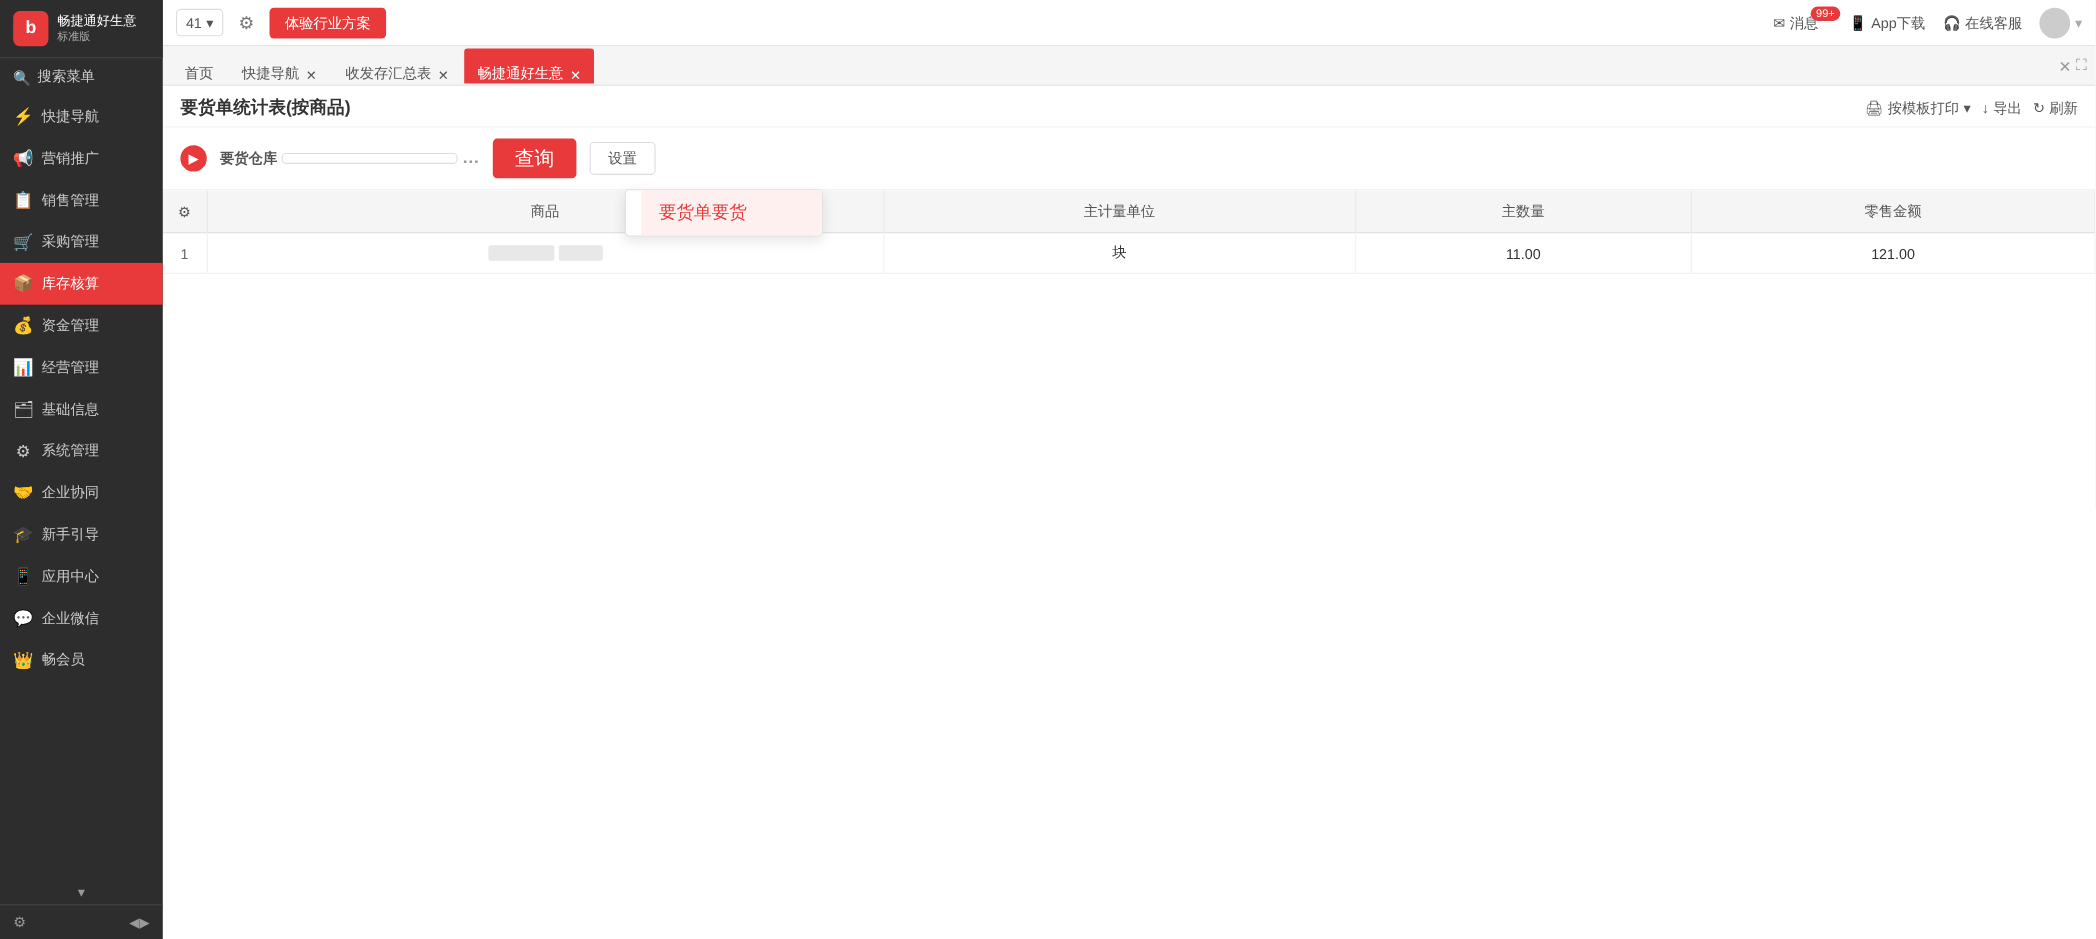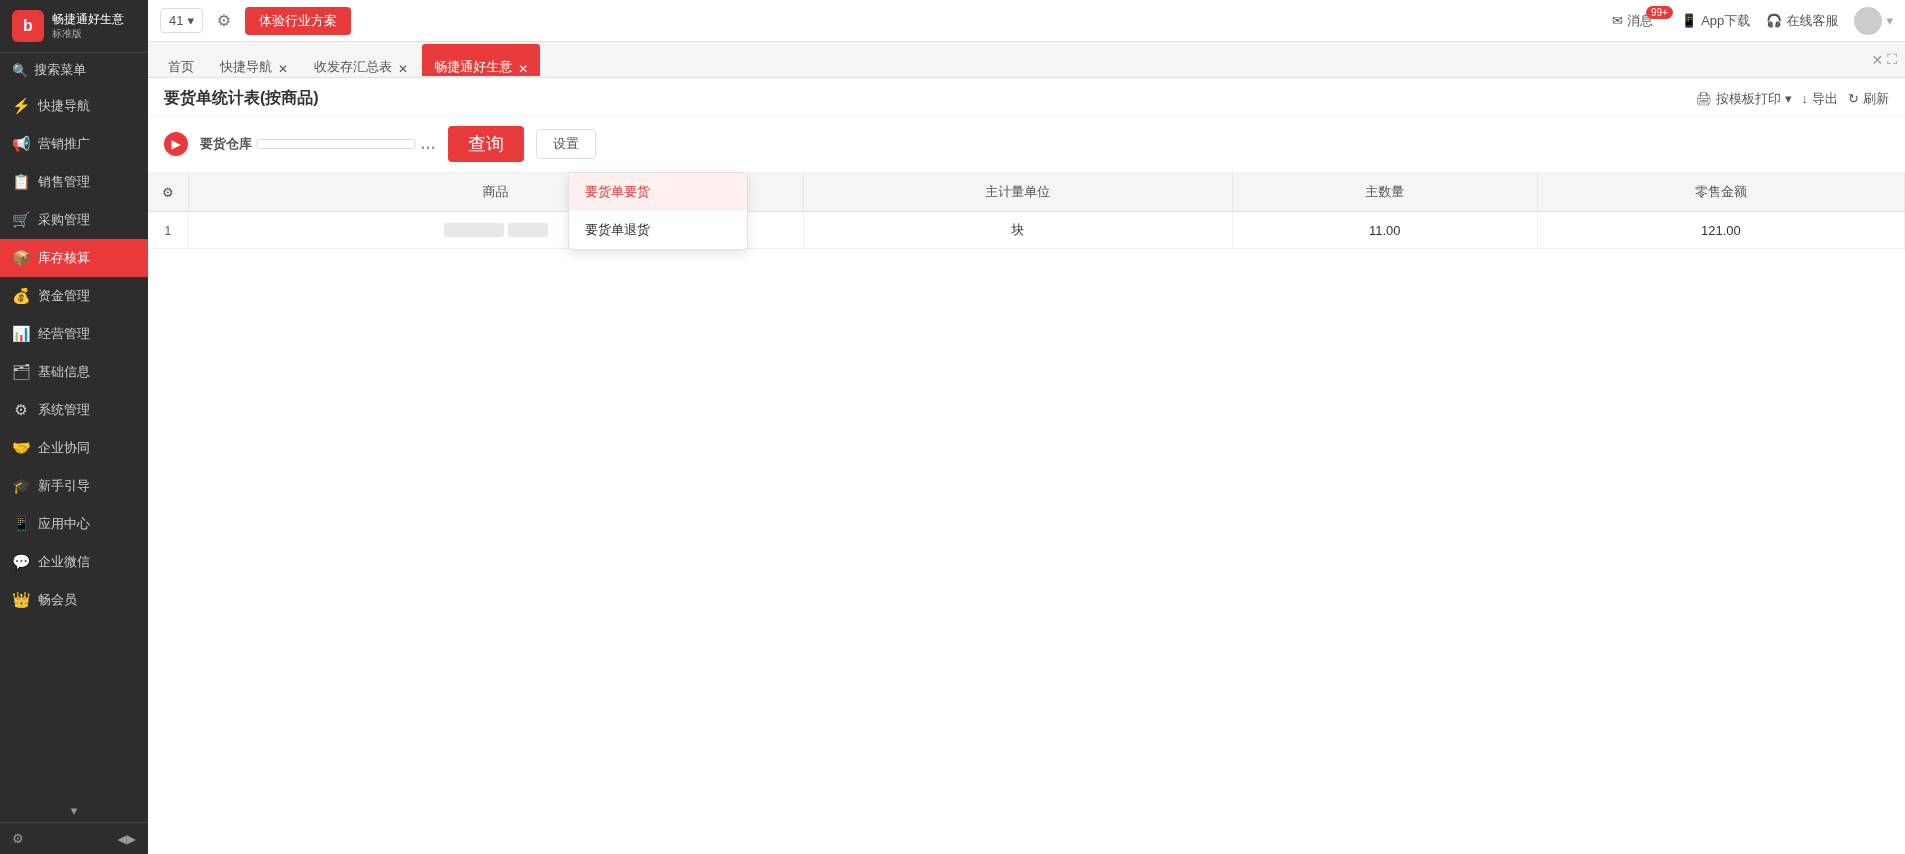--- a/index.html
+++ b/index.html
@@ -334,22 +334,23 @@
       background: #fff;
       border: 1px solid #e0e0e0;
       border-radius: 4px;
       box-shadow: 0 4px 12px rgba(0,0,0,0.1);
       z-index: 100;
       min-width: 180px;
     }
     .dropdown-item {
       padding: 10px 16px;
       cursor: pointer;
-      font-size: 13px;
+      font-size: 16px;
       color: #333;
+      margin-left: 14px;
     }
     .dropdown-item.selected { background: #fff0f0; color: #e83a3a; }
 
     
     .table-container {
       flex: 1;
       overflow: auto;
     }
     table {
       width: 100%;
@@ -583,21 +584,20 @@
         <span class="filter-label">要货仓库</span>
         <div class="filter-warehouse-input"></div>
         <span class="filter-more-btn">…</span>
       </div>
 
       <button class="query-btn">查询</button>
       <button class="settings-btn">设置</button>
 
       <div class="dropdown-overlay">
         <div class="dropdown-item selected">要货单要货</div>
-        <div class="dropdown-item">要货单退货</div>
       </div>
     </div>
 
     <div class="table-container">
       <table>
         <thead>
           <tr>
             <th>
               <span>⚙</span>
             </th>

